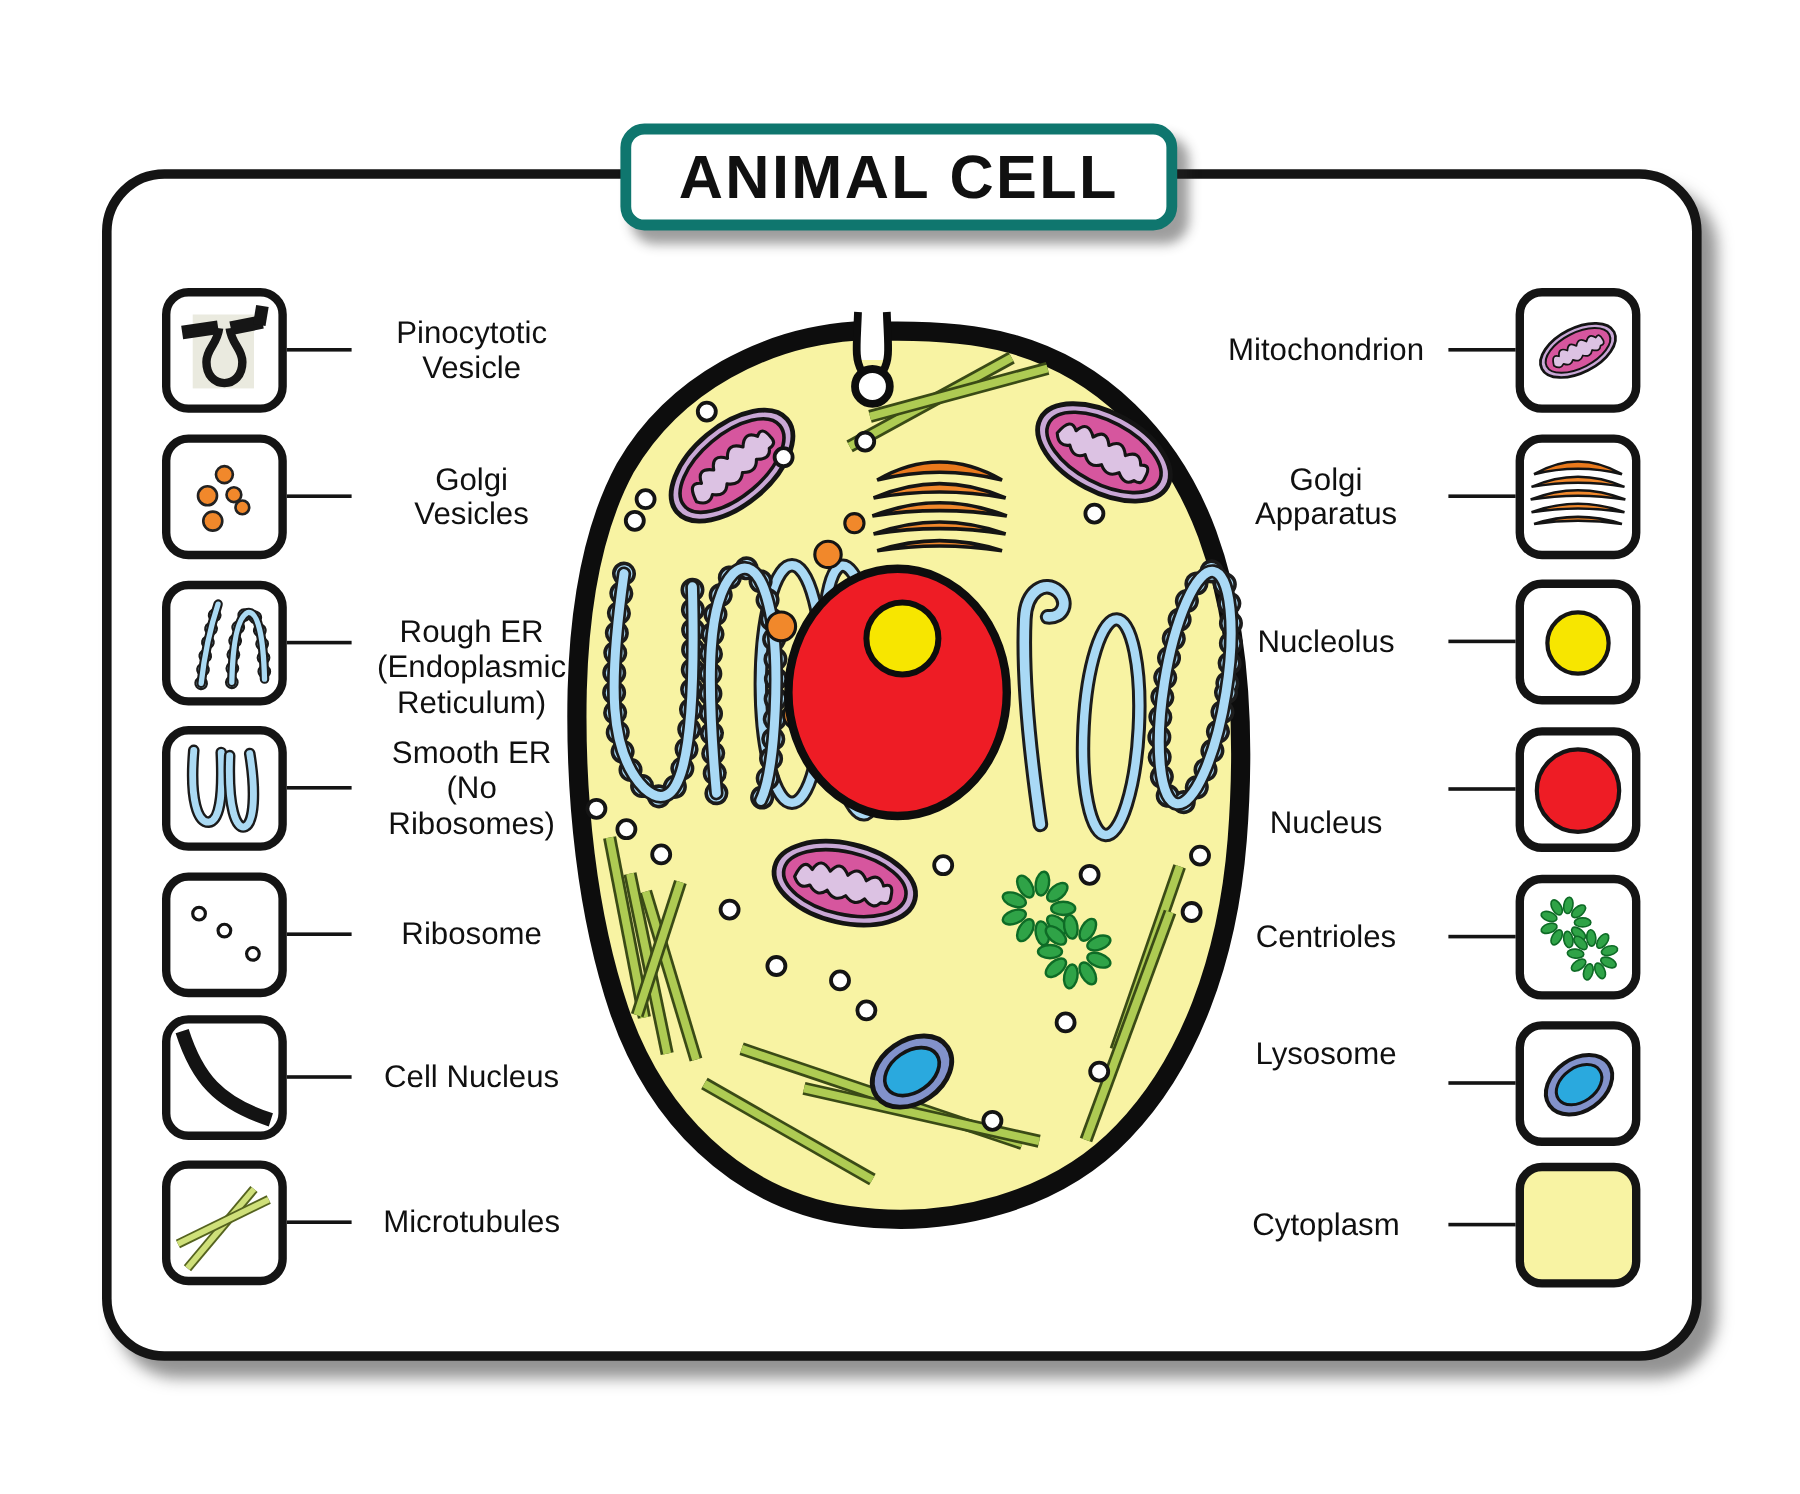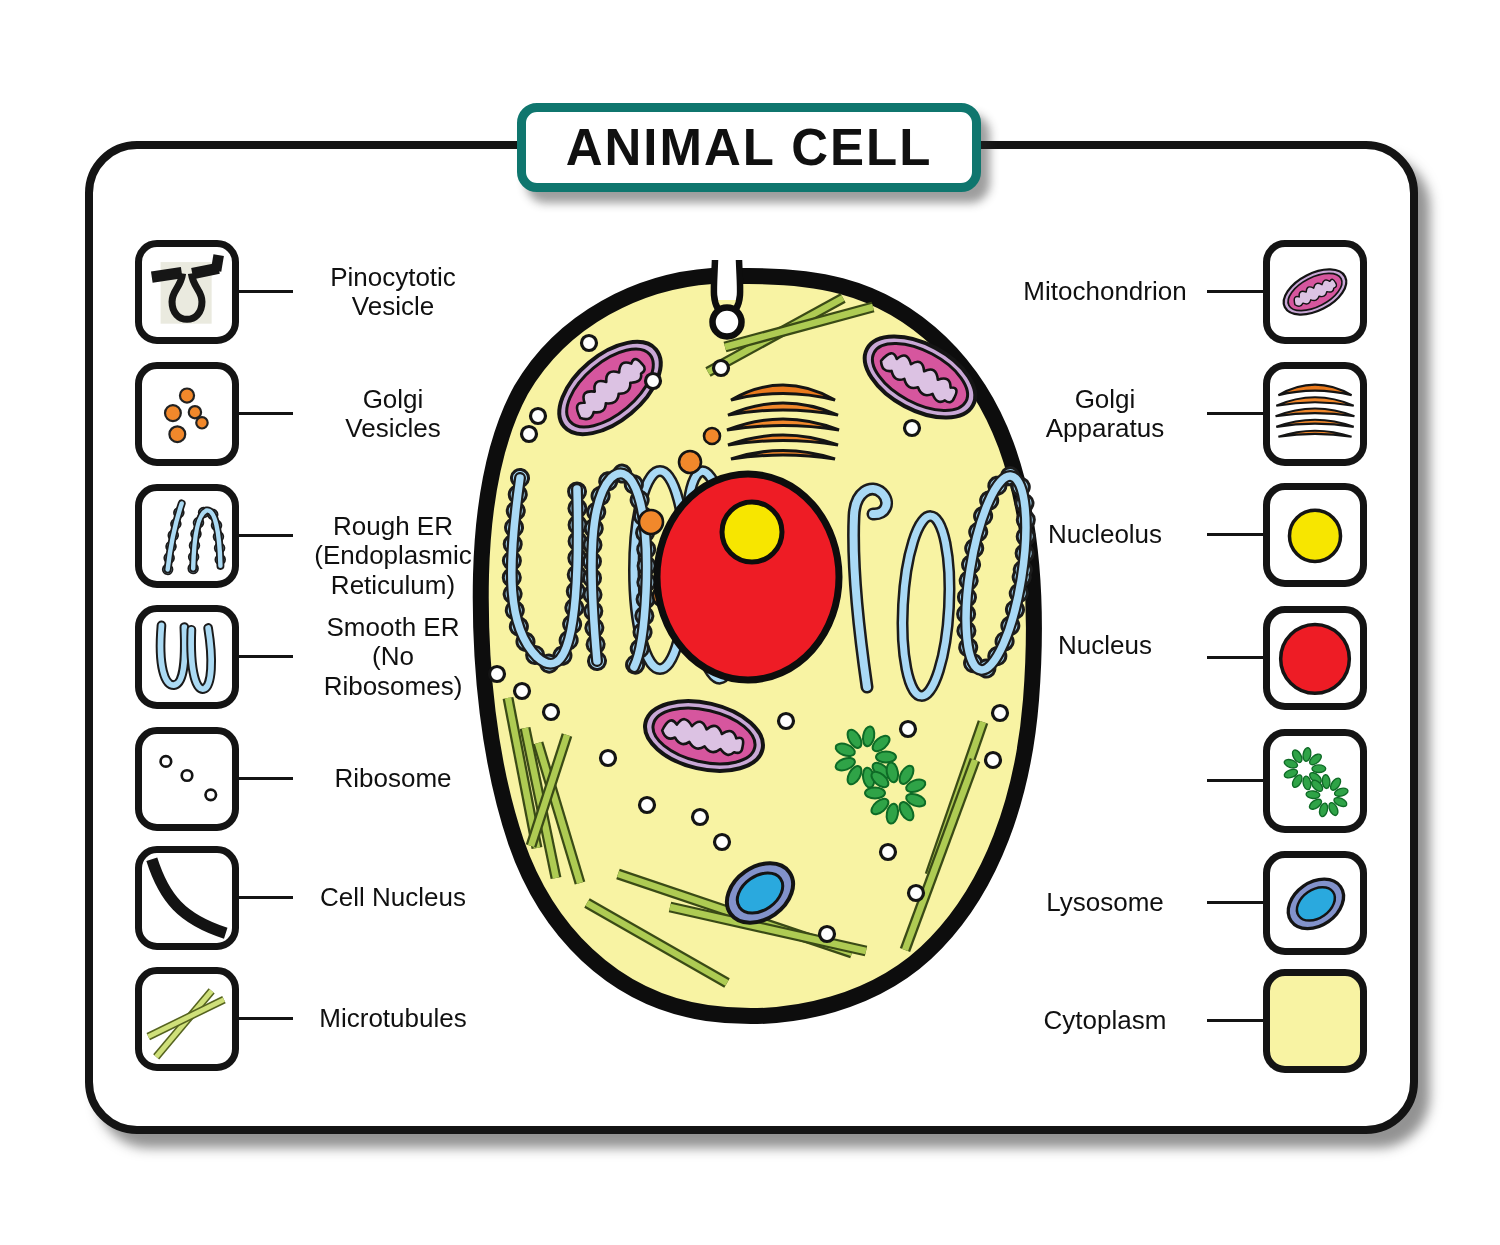--- a/index.html
+++ b/index.html
@@ -167,37 +167,38 @@
   </div>
 
   <div class="lbl" style="left:1005px;top:483px">Nucleolus</div>
   <div class="conn" style="left:1207px;top:533px;width:56px"></div>
   <div class="ibox" style="left:1263px;top:483px">
     <svg width="88" height="88" viewBox="0 0 100 100">
       <circle cx="50" cy="51" r="29" fill="#F7E600" stroke="#141414" stroke-width="4"></circle>
     </svg>
   </div>
 
-  <div class="lbl" style="left:1005px;top:594px">Nucleus</div>
+  <div class="lbl" style="left:1005px;top:634px">Nucleus</div>
   <div class="conn" style="left:1207px;top:656px;width:56px"></div>
   <div class="ibox" style="left:1263px;top:606px">
     <svg width="88" height="88" viewBox="0 0 100 100">
       <circle cx="50" cy="51" r="39" fill="#EE1C25" stroke="#141414" stroke-width="4"></circle>
     </svg>
   </div>
 
+  <div class="lbl" style="left:1005px;top:729px">Centrioles</div>
   <div class="conn" style="left:1207px;top:779px;width:56px"></div>
   <div class="ibox" style="left:1263px;top:729px">
     <svg width="88" height="88" viewBox="0 0 100 100">
       <use href="#rosette" transform="translate(38,36) scale(0.78)"></use>
       <use href="#rosette" transform="translate(64,67) rotate(25) scale(0.78)"></use>
     </svg>
   </div>
 
-  <div class="lbl" style="left:1005px;top:851px">Lysosome</div>
+  <div class="lbl" style="left:1005px;top:827px">Lysosome</div>
   <div class="conn" style="left:1207px;top:901px;width:56px"></div>
   <div class="ibox" style="left:1263px;top:851px">
     <svg width="88" height="88" viewBox="0 0 100 100">
       <use href="#lyso" transform="translate(51,51) rotate(-35) scale(0.95)"></use>
     </svg>
   </div>
 
   <div class="lbl" style="left:1005px;top:969px">Cytoplasm</div>
   <div class="conn" style="left:1207px;top:1019px;width:56px"></div>
   <div class="ibox" style="left:1263px;top:969px;background:#F8F3A3">

